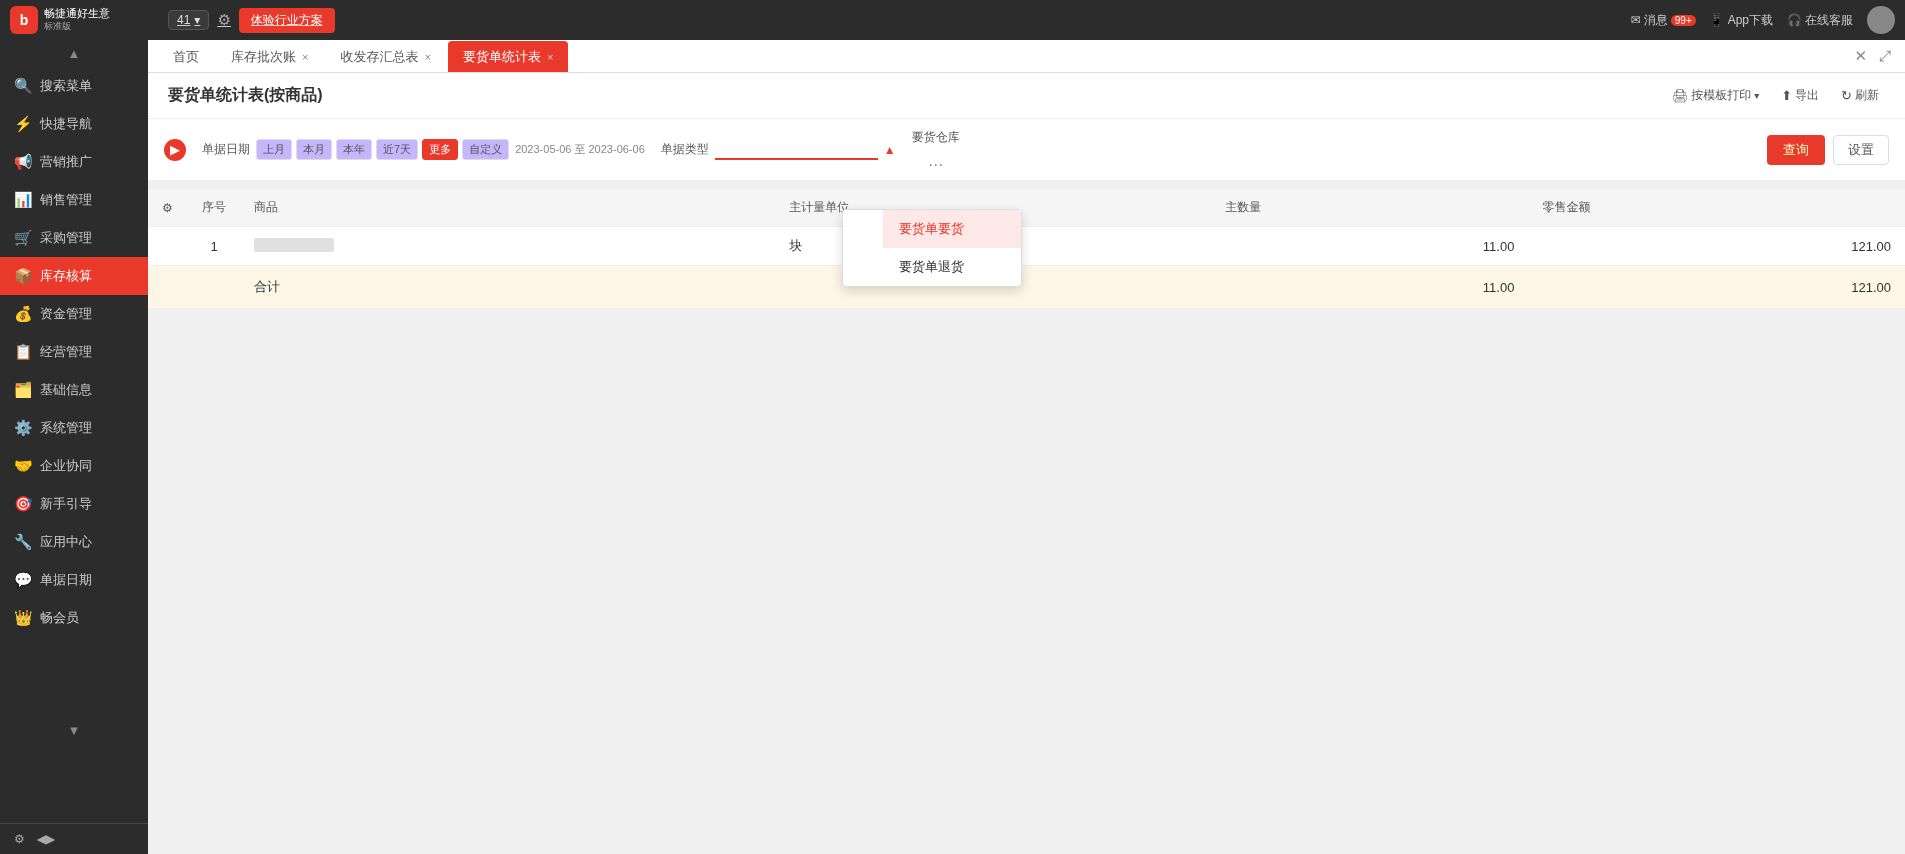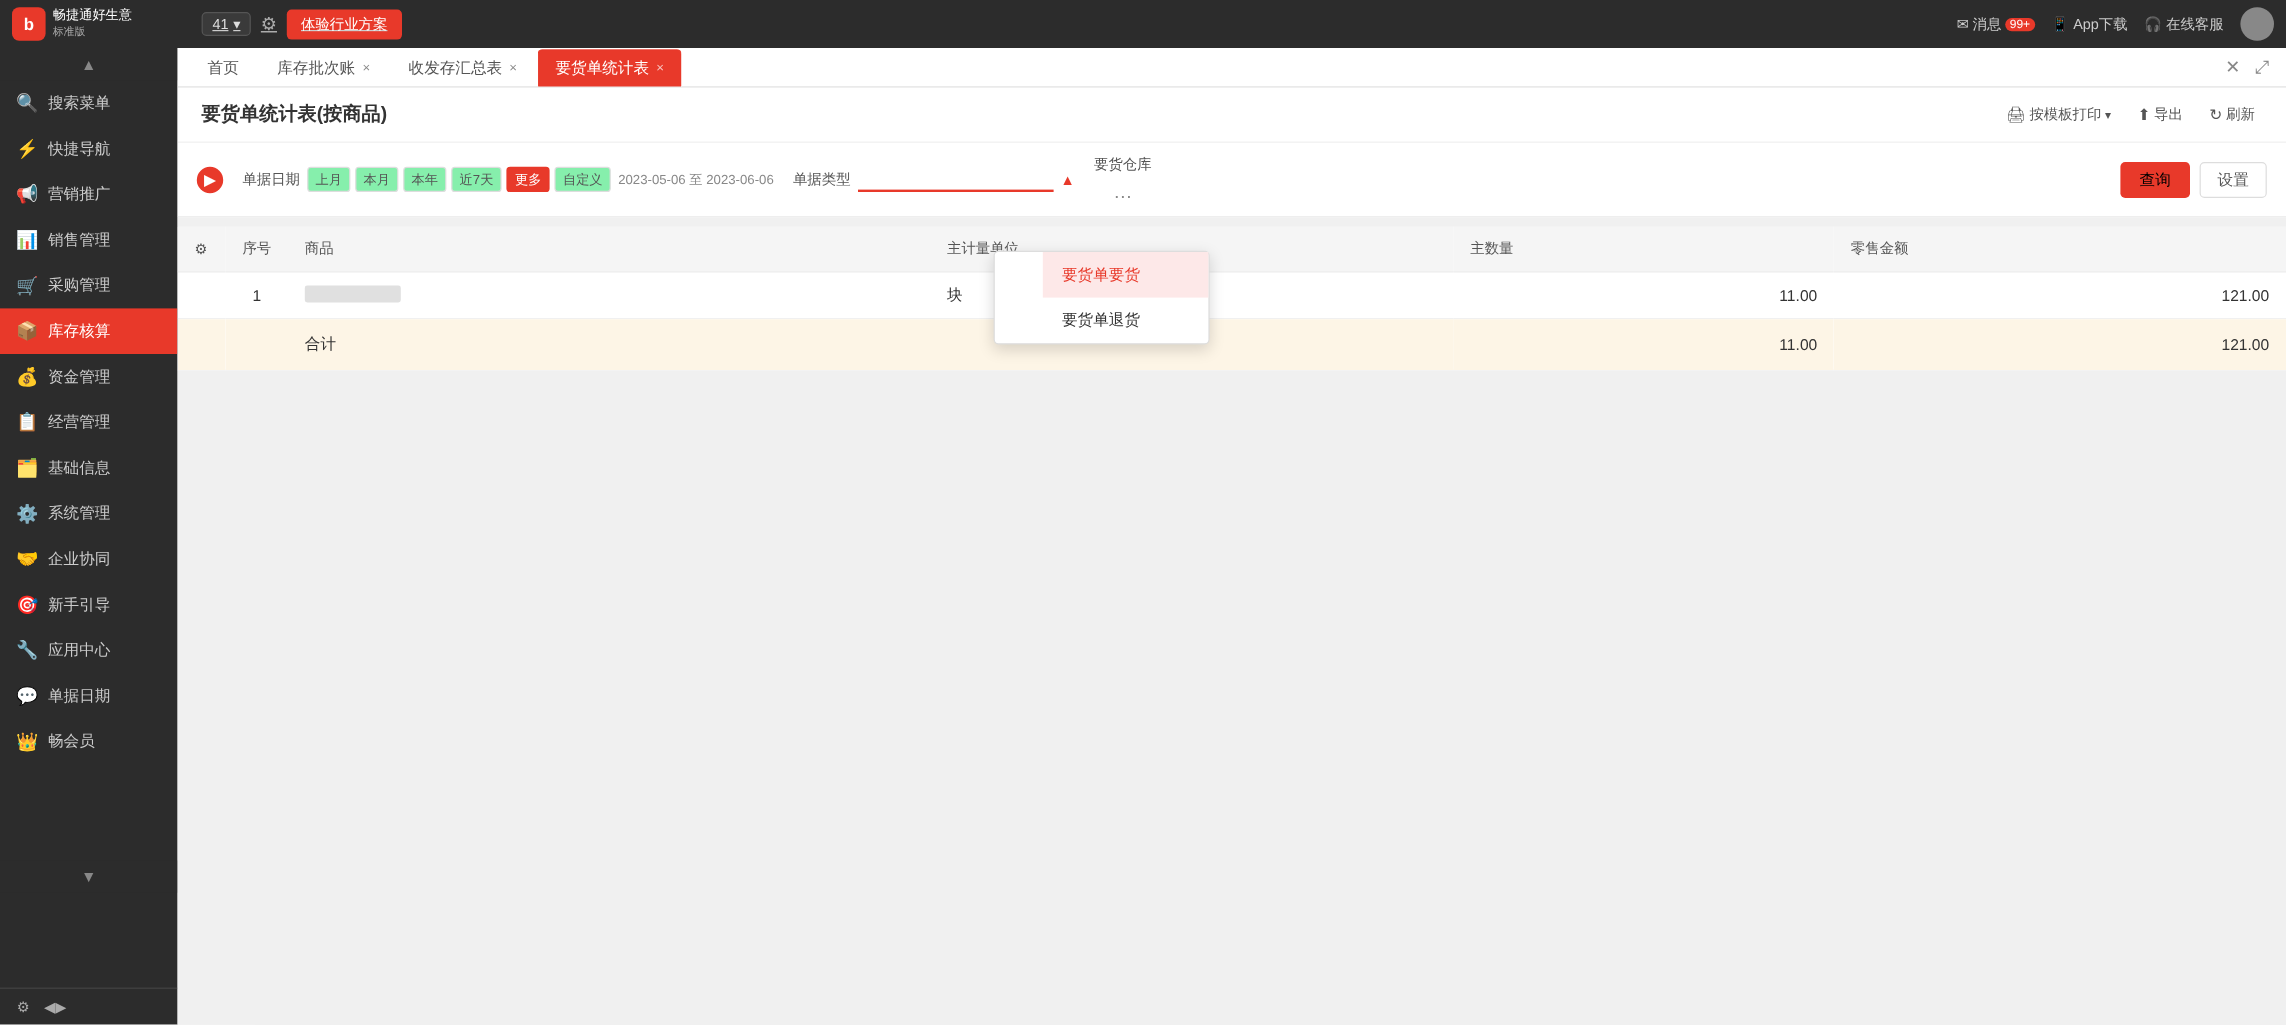--- a/index.html
+++ b/index.html
@@ -267,21 +267,21 @@
     }
     .date-btns {
       display: flex;
       align-items: center;
       gap: 4px;
     }
     .date-btn {
       padding: 2px 6px;
       border: 1px solid #ddd;
       border-radius: 3px;
-      background: #86efac;
+      background: #c4b5fd;
       color: #555;
       font-size: 11px;
       cursor: pointer;
     }
     .date-btn.more {
       background: #e8392a;
       color: #fff;
       border-color: #e8392a;
     }
     .date-range-text { font-size: 11px; color: #888; text-align: center; }
@@ -301,42 +301,42 @@
     .filter-warehouse {
       display: flex;
       align-items: center;
       gap: 6px;
       flex-direction: column;
     }
     .filter-more { color: #888; cursor: pointer; font-size: 16px; }
 
     .query-btn {
       background: #e8392a;
-      color: #000000;
+      color: #fef9c3;
       border: none;
       border-radius: 4px;
       padding: 6px 16px;
       font-size: 13px;
       cursor: pointer;
     }
     .settings-btn {
       background: #fff;
       color: #555;
       border: 1px solid #ddd;
       border-radius: 4px;
       padding: 5px 14px;
       font-size: 13px;
       cursor: pointer;
     }
 
     
     .dropdown-overlay {
       position: absolute;
       top: 90px;
-      left: 680px;
+      left: 694px;
       z-index: 100;
       background: #fff;
       border: 1px solid #ddd;
       border-radius: 4px;
       box-shadow: 0 4px 12px rgba(0,0,0,0.15);
       min-width: 180px;
       padding-left: 40px;
     }
     .dropdown-item {
       padding: 10px 16px;

